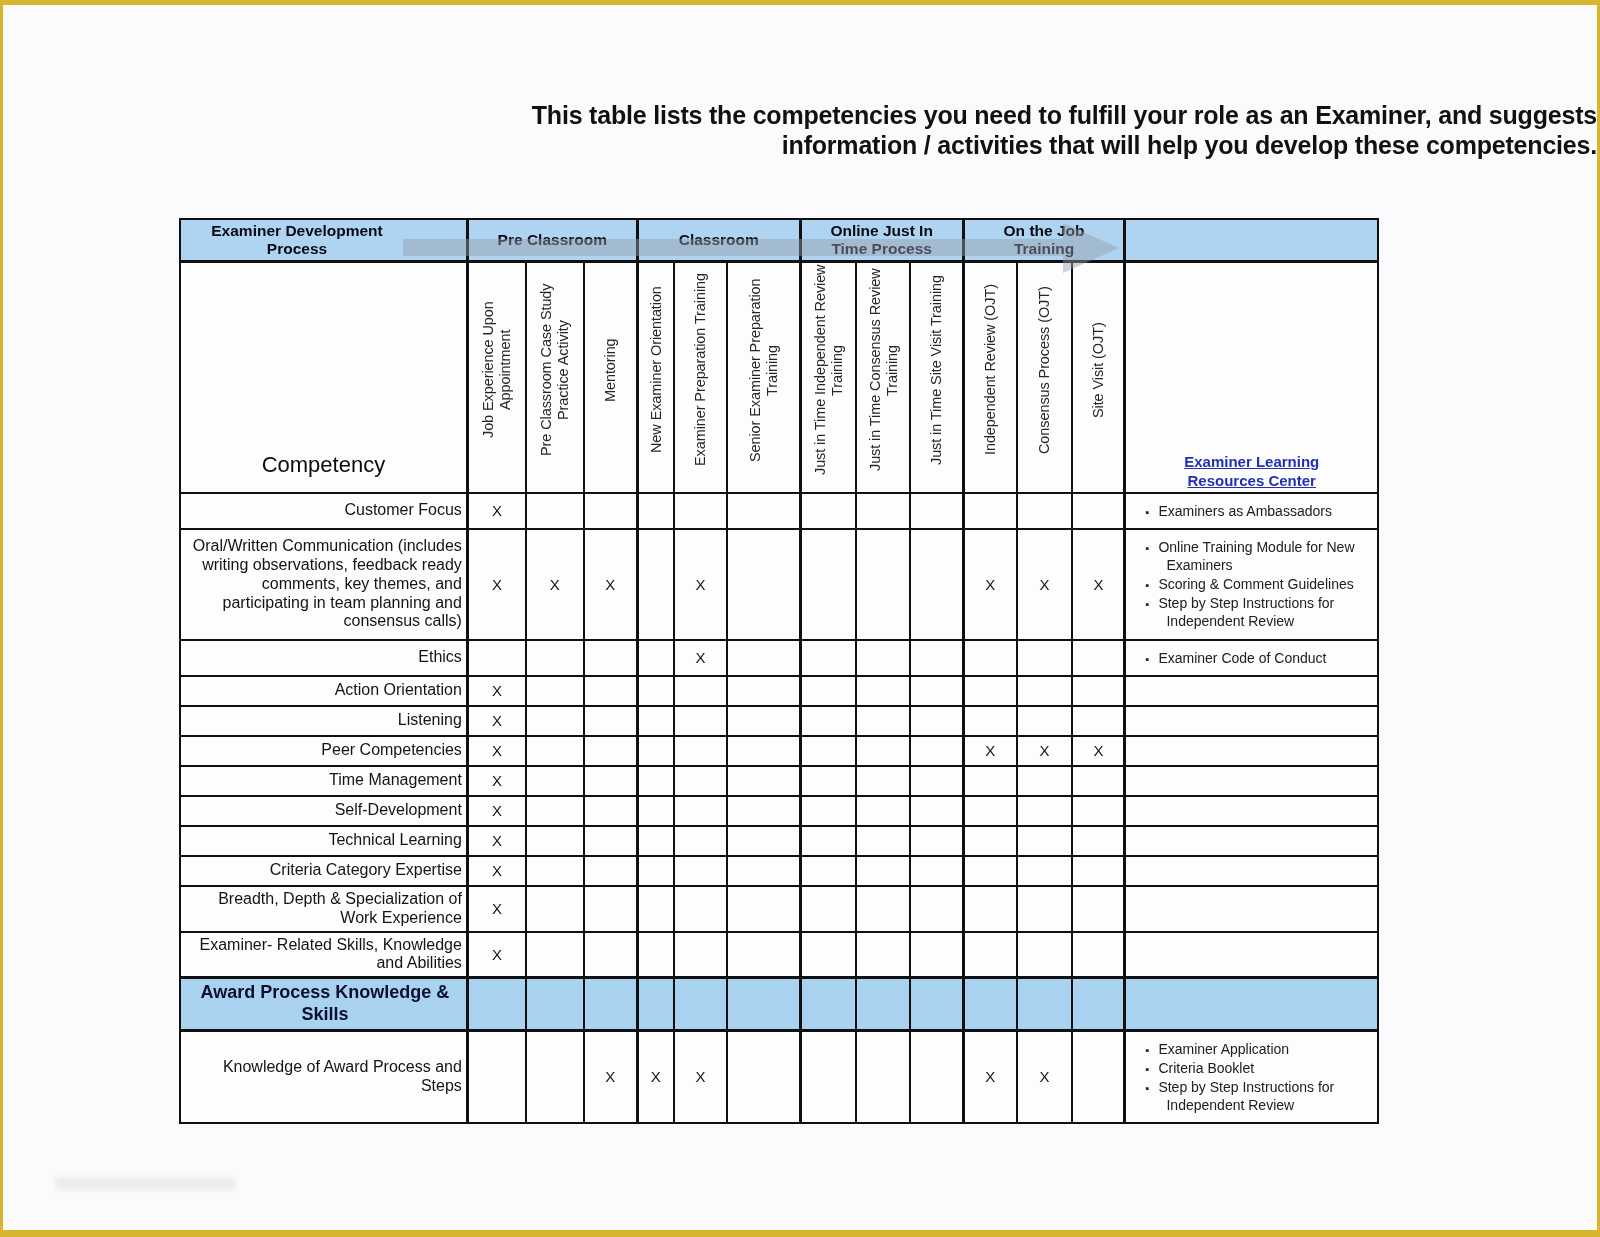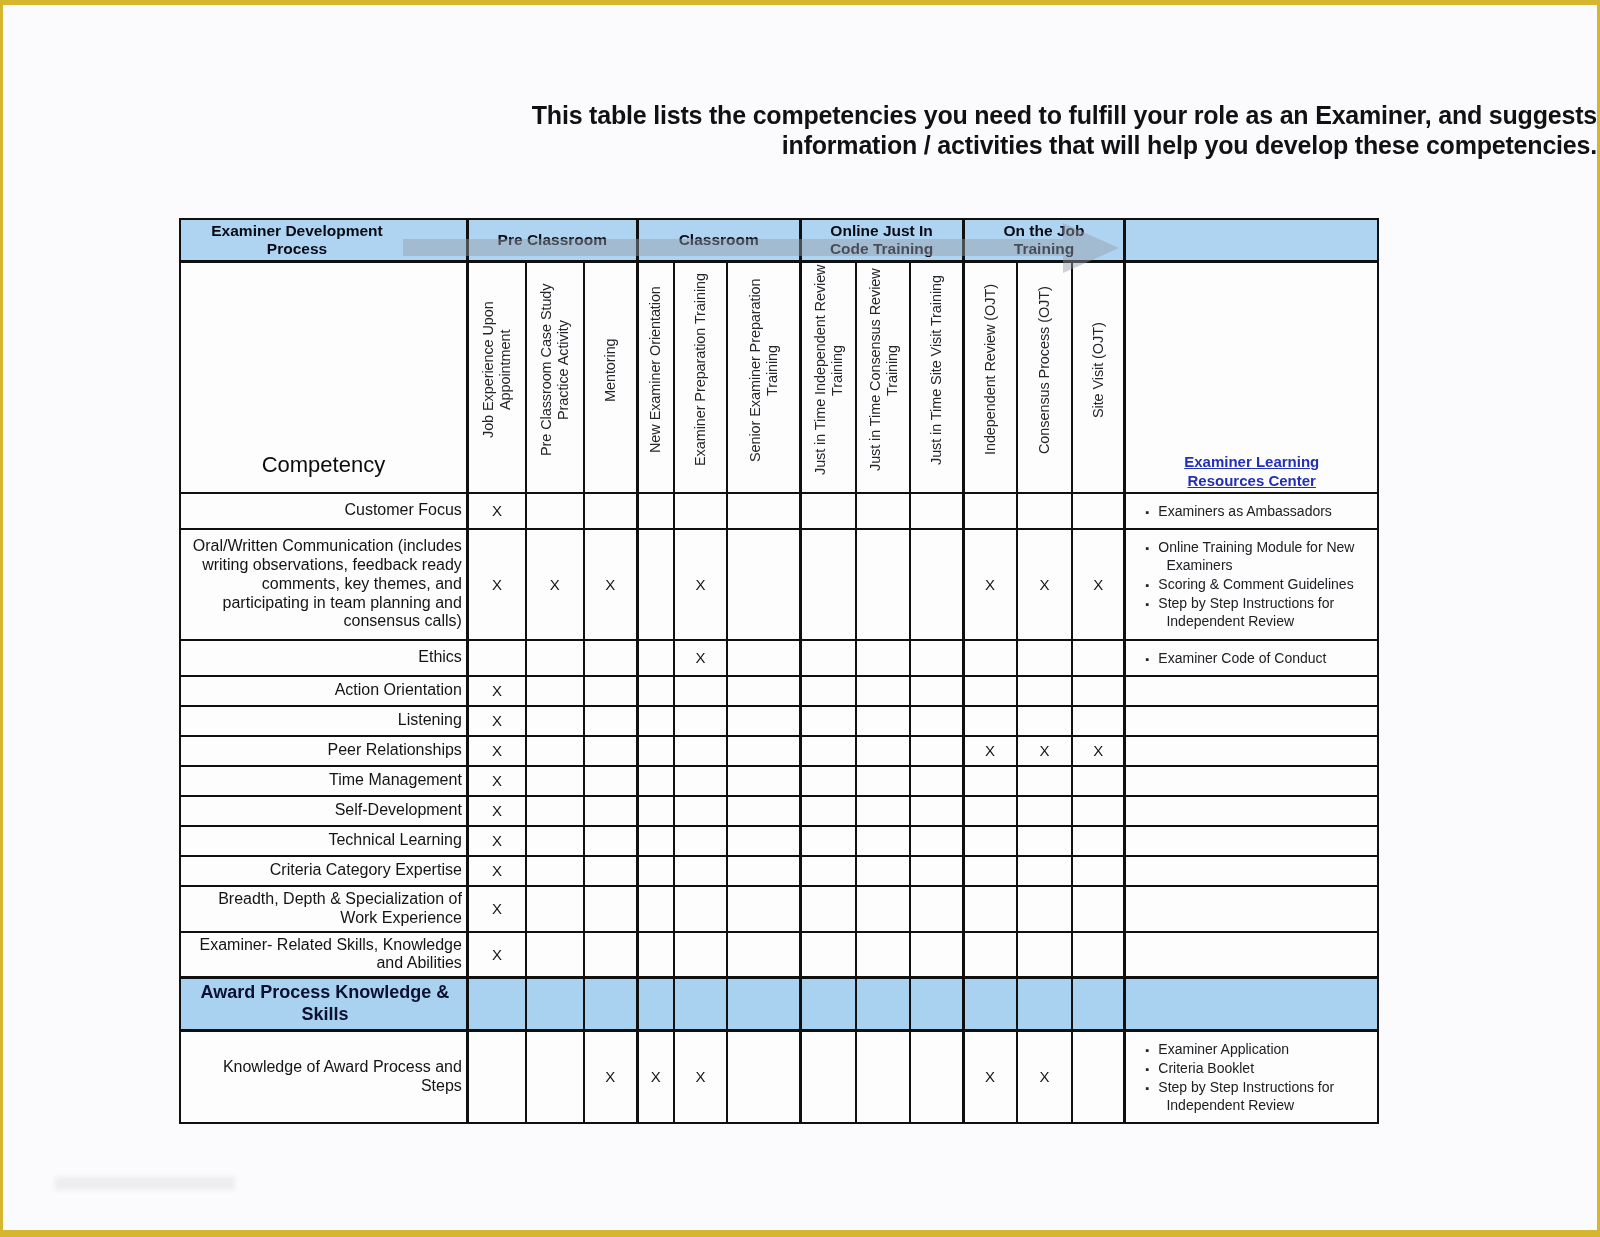--- a/index.html
+++ b/index.html
@@ -147,21 +147,21 @@
         <col style="width:55px">
         <col style="width:52px">
       <col style="width:250px">
     </colgroup>
     <thead>
       <tr class="grouprow">
         <th class="corner"><div>Examiner Development Process</div></th>
         <th colspan="3" class="gsep">Pre Classroom</th>
         <th colspan="3" class="gsep">Classroom</th>
         <th colspan="3" class="gsep">Online Just In
-Code Training</th>
+Time Process</th>
         <th colspan="3" class="gsep">On the Job
 Training</th>
         <th class="gsep"></th>
       </tr>
       <tr class="vrow">
         <th class="compcell">Competency</th>
         <th class="vcol gsep"><div class="rot">Job Experience Upon Appointment</div></th>
         <th class="vcol"><div class="rot">Pre Classroom Case Study Practice Activity</div></th>
         <th class="vcol"><div class="rot">Mentoring</div></th>
         <th class="vcol gsep"><div class="rot">New Examiner Orientation</div></th>
@@ -267,21 +267,21 @@
           <td class="xcell"></td>
           <td class="xcell gsep"></td>
           <td class="xcell"></td>
           <td class="xcell"></td>
           <td class="xcell gsep"></td>
           <td class="xcell"></td>
           <td class="xcell"></td>
           <td class="rescell gsep"></td>
         </tr>
         <tr>
-          <td class="rowlabel">Peer Relationships</td>
+          <td class="rowlabel">Peer Competencies</td>
           <td class="xcell gsep">X</td>
           <td class="xcell"></td>
           <td class="xcell"></td>
           <td class="xcell gsep"></td>
           <td class="xcell"></td>
           <td class="xcell"></td>
           <td class="xcell gsep"></td>
           <td class="xcell"></td>
           <td class="xcell"></td>
           <td class="xcell gsep">X</td>

